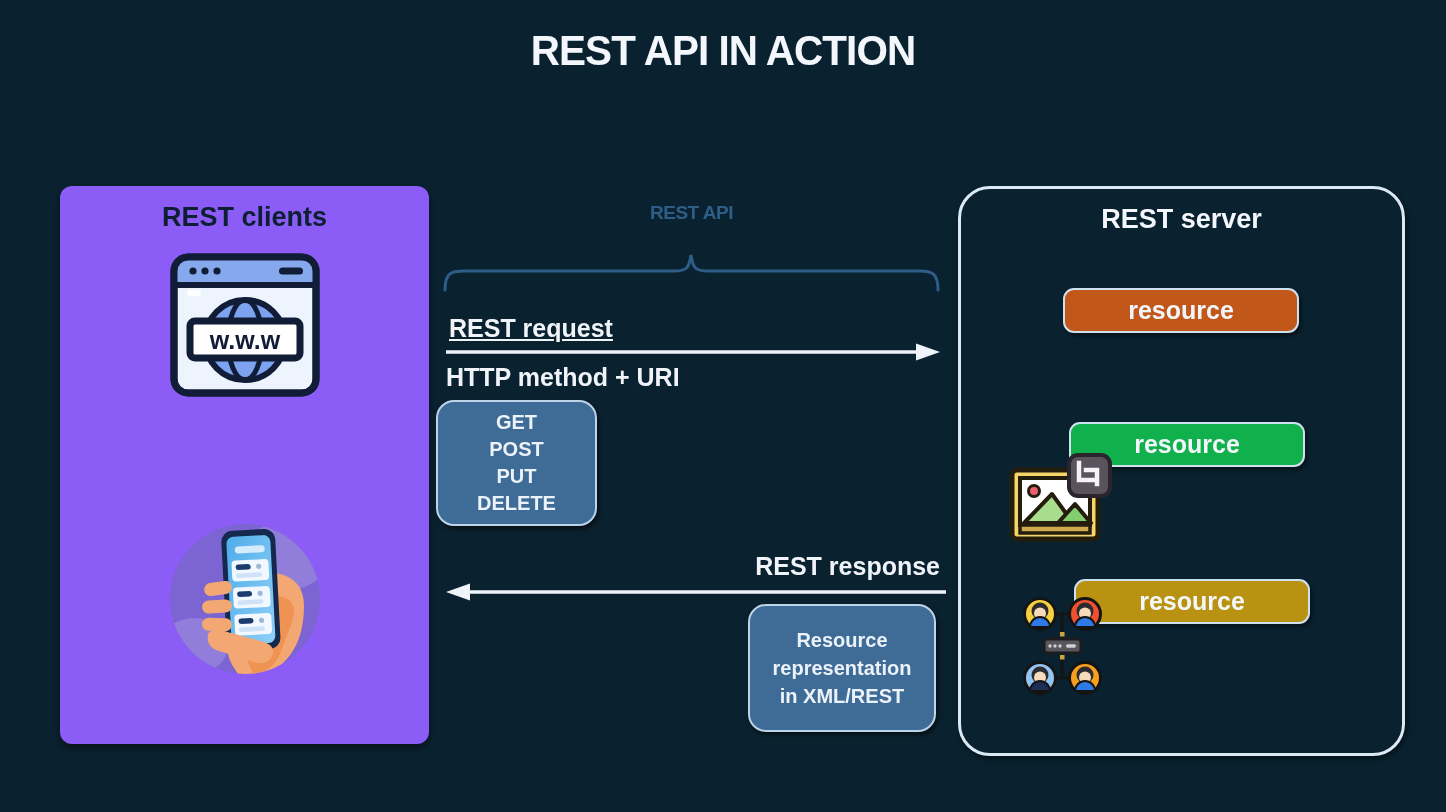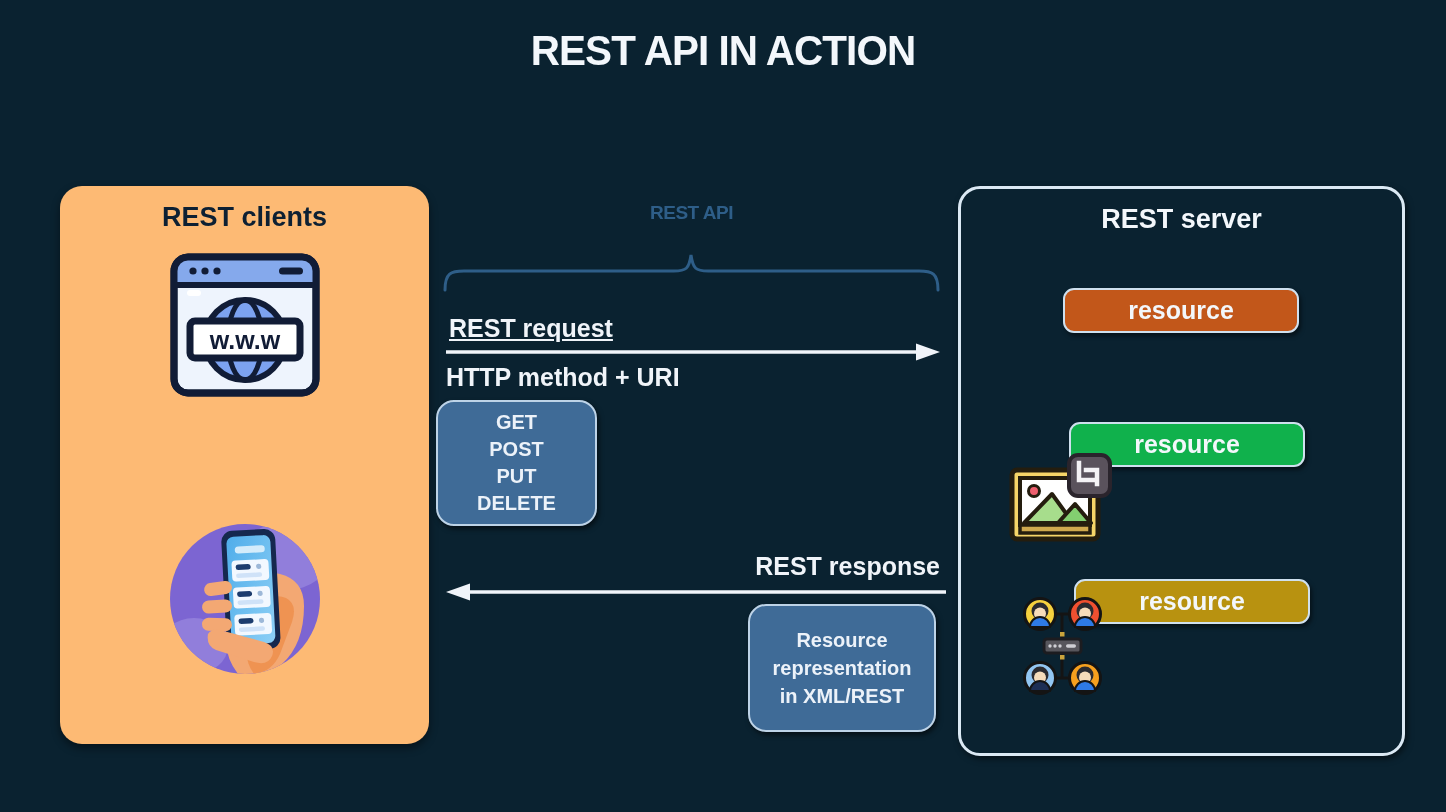--- a/index.html
+++ b/index.html
@@ -10,22 +10,22 @@
     -webkit-font-smoothing:antialiased;
   }
   .abs{position:absolute;}
   #page-title{
     top:26px;left:0;width:100%;text-align:center;
     font-size:43px;font-weight:700;color:#f3f7fb;letter-spacing:-1px;
     transform:scaleX(.94);
   }
   
   #clients-panel{
-    left:60px;top:186px;width:369px;height:558px;border-radius:22px;
-    background:#fdba74;box-shadow:0 4px 8px rgba(0,0,0,.45);
+    left:60px;top:186px;width:369px;height:558px;border-radius:12px;
+    background:#8b5cf6;box-shadow:0 4px 8px rgba(0,0,0,.45);
   }
   #clients-label{
     top:16px;left:0;width:100%;text-align:center;
     font-size:27px;font-weight:700;color:#0d2033;
   }
   #browser-icon{left:50%;transform:translateX(-50%);top:66px;width:152px;height:146px;}
   #phone-icon{left:50%;transform:translateX(-50%);top:336px;width:154px;height:154px;}
   
   #rest-api-label{
     left:443px;top:202px;width:497px;text-align:center;
@@ -40,21 +40,21 @@
     box-shadow:2px 3px 5px rgba(0,0,0,.55);
     display:flex;flex-direction:column;align-items:center;justify-content:center;
     color:#ecf2f9;font-weight:700;text-align:center;
   }
   #methods-box{left:436px;top:400px;width:157px;height:122px;font-size:20px;line-height:27px;}
   #response-label{left:640px;top:552px;width:300px;text-align:right;font-size:25px;font-weight:700;color:#f0f4f9;}
   #response-arrow{left:446px;top:581px;width:500px;height:22px;}
   #response-box{left:748px;top:604px;width:184px;height:124px;font-size:20px;line-height:28px;}
   
   #server-panel{
-    left:958px;top:186px;width:447px;height:570px;border-radius:22px;
+    left:958px;top:186px;width:447px;height:570px;border-radius:32px;
     border:3px solid #dbe9f4;background:transparent;
     box-shadow:2px 3px 6px rgba(0,0,0,.5);box-sizing:border-box;
   }
   #server-label{
     top:15px;left:0;width:100%;text-align:center;
     font-size:27px;font-weight:700;color:#f3f7fb;
   }
   .resource-btn{
     position:absolute;width:236px;height:45px;border-radius:11px;
     border:2px solid #cfe0ee;box-sizing:border-box;

